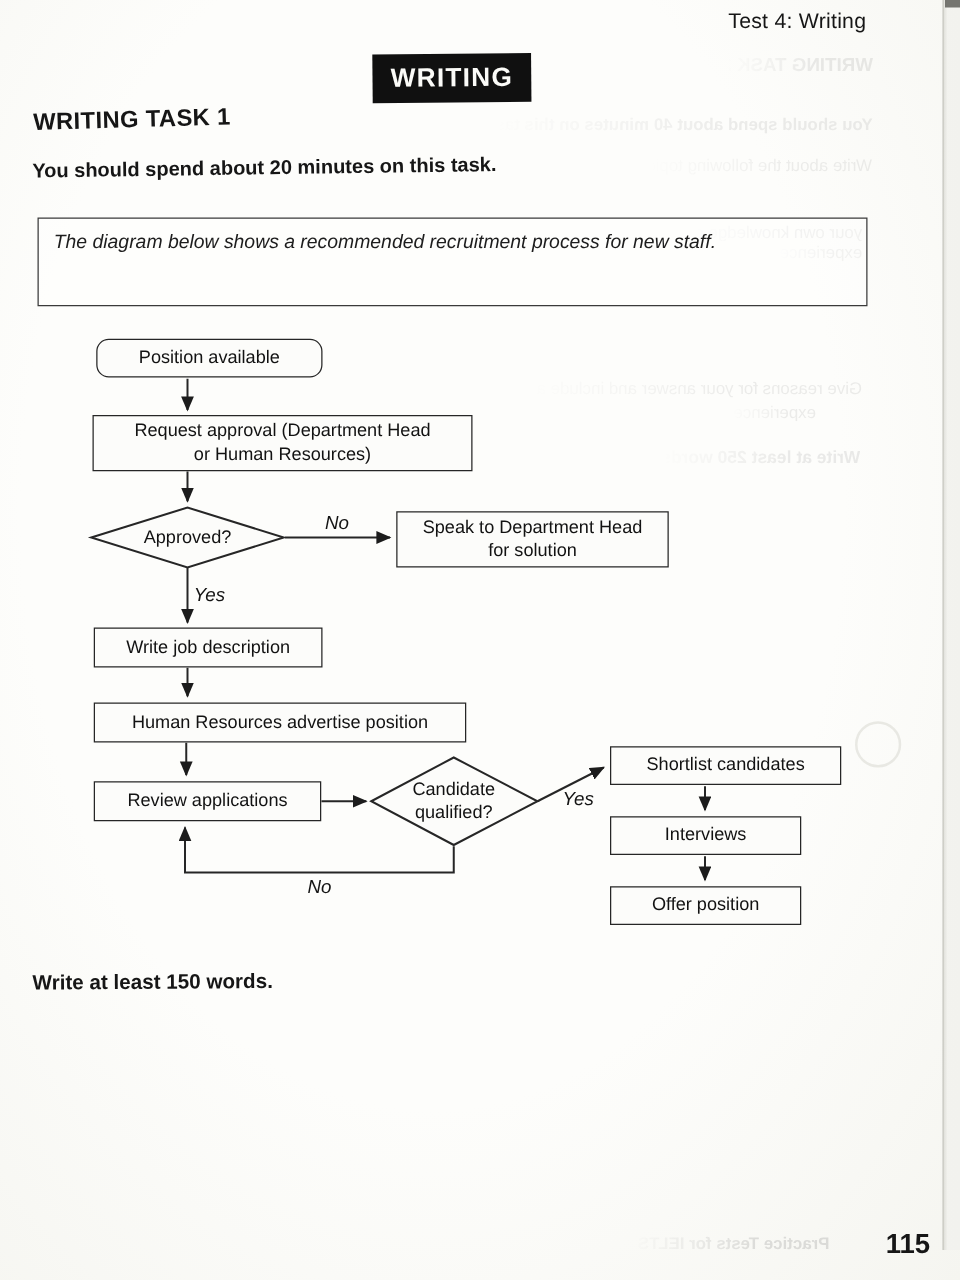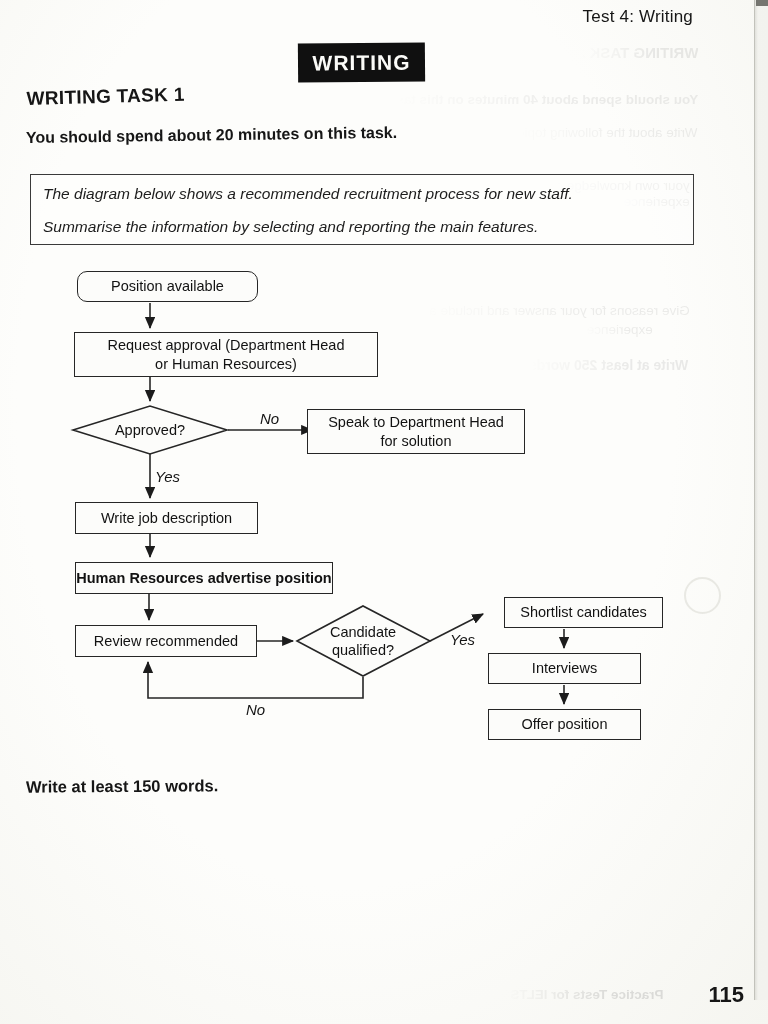--- a/index.html
+++ b/index.html
@@ -88,21 +88,20 @@
 
   <div class="page-edge"></div>
   <div class="corner-notch"></div>
   <div class="running-head">Test 4: Writing</div>
   <div class="writing-badge">WRITING</div>
   <div class="task-title">WRITING TASK 1</div>
   <div class="time-note">You should spend about 20 minutes on this task.</div>
 
   <div class="prompt-box">
     <div>The diagram below shows a recommended recruitment process for new staff.</div>
-    <div class="prompt-line2">Summarise the information by selecting and reporting the main features.</div>
   </div>
 
   <svg class="fc-svg" width="768" height="1024" viewBox="0 0 768 1024">
     <defs>
       <marker id="ah" markerWidth="9" markerHeight="8" refX="6.8" refY="3.2" orient="auto">
         <path d="M0,0 L7.5,3.2 L0,6.4 z" fill="#1c1c1c"></path>
       </marker>
     </defs>
     <g stroke="#262626" stroke-width="1.6" fill="none">
       <line x1="150" y1="303" x2="150" y2="328" marker-end="url(#ah)"></line>
@@ -124,39 +123,39 @@
   <div class="fc-node" style="left:77px; top:271px; width:181px; height:31px;border-radius:10px;">
     <span>Position available</span>
   </div>
 
   <div class="fc-node pad" style="left:74px; top:332px; width:304px; height:45px;">
     <span>Request approval (Department Head or Human Resources)</span>
   </div>
 
   <div class="fc-diamond-label" style="left:95px; top:421px; width:110px;">Approved?</div>
 
-  <div class="fc-node pad-sm" style="left:307px; top:409px; width:218px; height:45px;">
+  <div class="fc-node pad-sm" style="left:317px; top:409px; width:218px; height:45px;">
     <span>Speak to Department Head for solution</span>
   </div>
 
   <div class="fc-node" style="left:75px; top:502px; width:183px; height:32px;">
     <span>Write job description</span>
   </div>
 
-  <div class="fc-node tight" style="left:75px; top:562px; width:258px; height:32px;font-weight:bold;">
+  <div class="fc-node tight" style="left:75px; top:562px; width:298px; height:32px;">
     <span>Human Resources advertise position</span>
   </div>
 
   <div class="fc-node" style="left:75px; top:625px; width:182px; height:32px;">
-    <span>Review recommended</span>
+    <span>Review applications</span>
   </div>
 
   <div class="fc-diamond-label" style="left:323px; top:623px; width:80px;">Candidate qualified?</div>
 
-  <div class="fc-node" style="left:504px; top:597px; width:159px; height:31px;">
+  <div class="fc-node" style="left:488px; top:597px; width:185px; height:31px;">
     <span>Shortlist candidates</span>
   </div>
 
   <div class="fc-node" style="left:488px; top:653px; width:153px; height:31px;">
     <span>Interviews</span>
   </div>
 
   <div class="fc-node" style="left:488px; top:709px; width:153px; height:31px;">
     <span>Offer position</span>
   </div>

